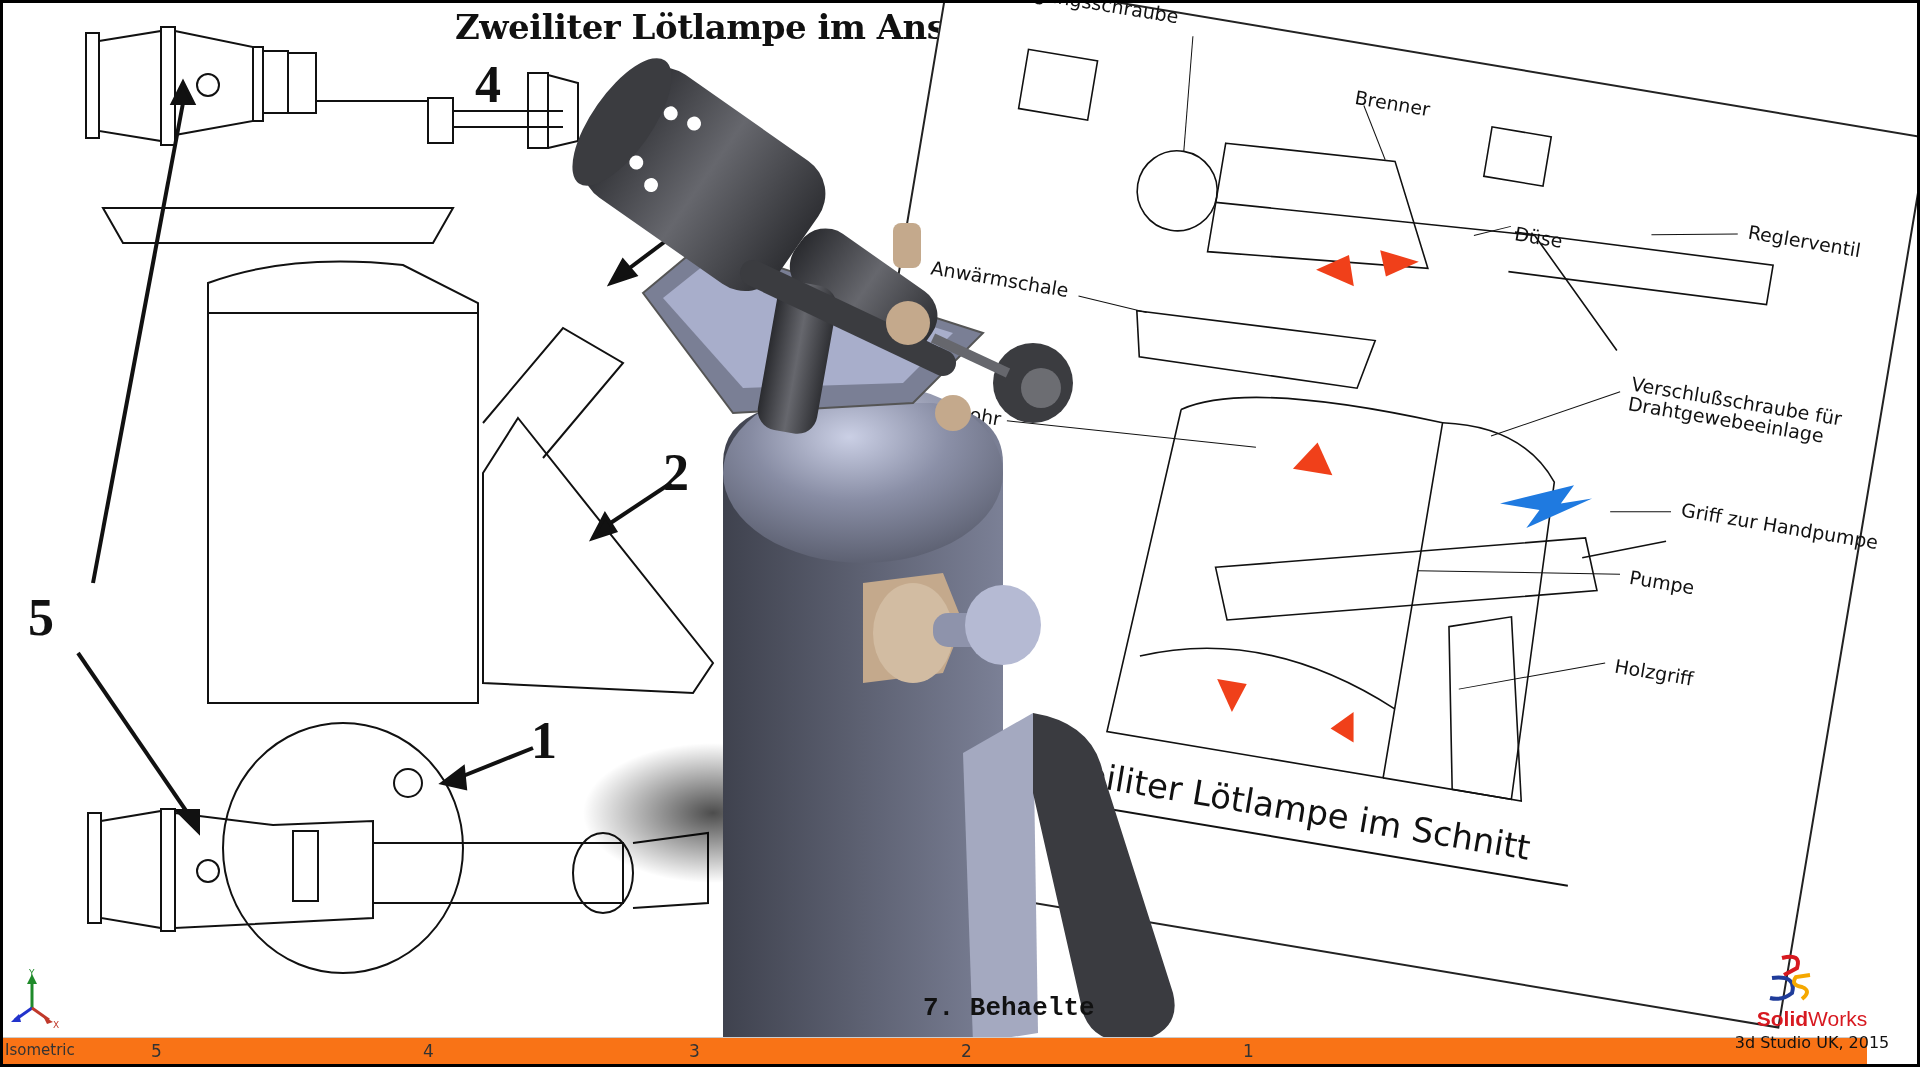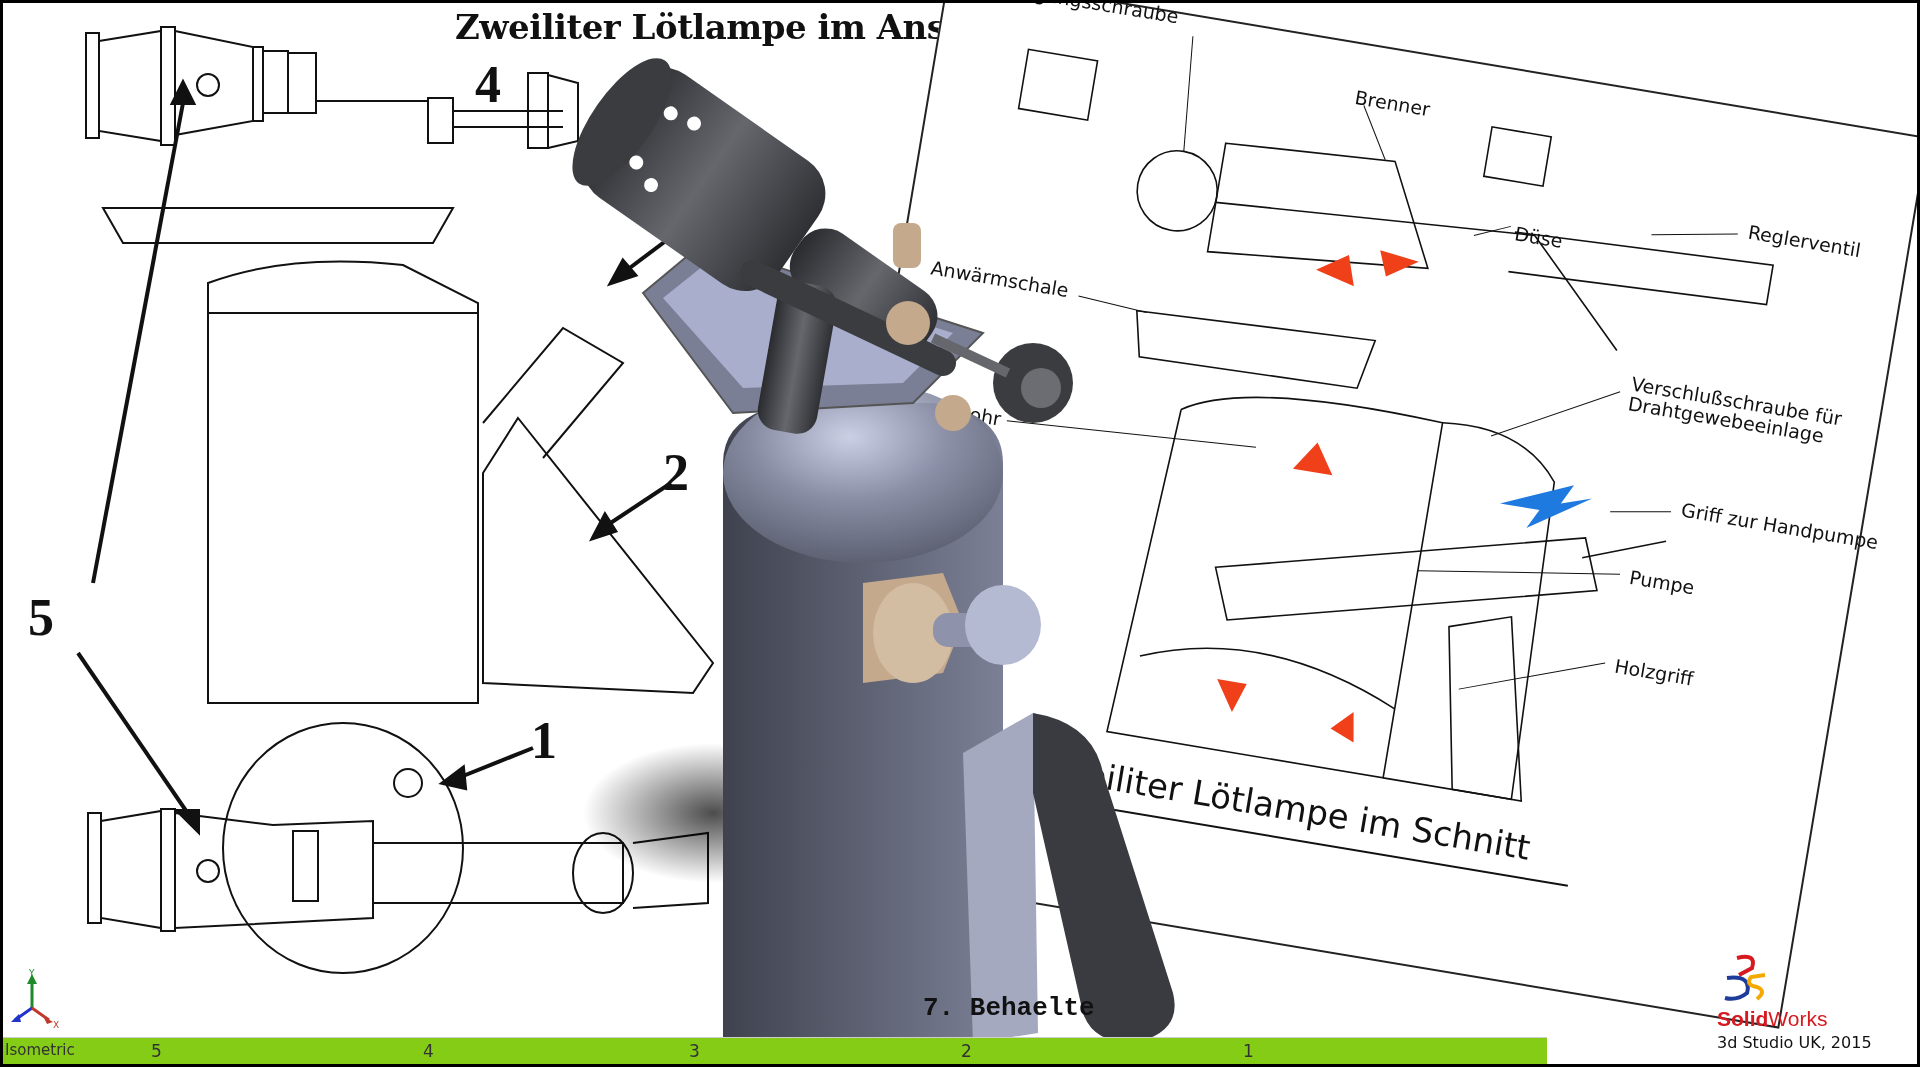--- a/index.html
+++ b/index.html
@@ -4,23 +4,23 @@
 <style>
   html,body{margin:0;padding:0;background:#fff;}
   body{width:1920px;height:1067px;overflow:hidden;position:relative;font-family:"Liberation Sans",sans-serif;}
   .frame{position:absolute;left:0;top:0;width:1914px;height:1061px;border:3px solid #000;background:#fff;overflow:hidden;}
   .abs{position:absolute;}
   .title-serif{font-family:"DejaVu Serif",serif;font-weight:bold;font-size:34px;color:#111;letter-spacing:-0.5px;}
   .num{font-family:"Liberation Serif",serif;font-weight:bold;font-size:52px;color:#111;}
   .lbl{font-family:"DejaVu Sans",sans-serif;font-size:19px;color:#111;white-space:nowrap;}
   .sheet{position:absolute;left:945px;top:-30px;width:990px;height:900px;background:#fff;border:2px solid #222;transform:rotate(9.5deg);transform-origin:0 0;}
   .sheet-title{font-family:"DejaVu Sans",sans-serif;font-size:34px;color:#111;white-space:nowrap;}
-  .ruler{position:absolute;left:0;bottom:0;width:1544px;height:26px;border-top:1px solid #ccc;background:#84cc16;}
+  .ruler{position:absolute;left:0;bottom:0;width:1864px;height:26px;border-top:1px solid #ccc;background:#f97316;}
   .ruler span{position:absolute;top:3px;font-size:17px;color:#333;font-family:"DejaVu Sans",sans-serif;}
-  .logo{position:absolute;right:10px;bottom:12px;width:190px;text-align:left;}
+  .logo{position:absolute;right:10px;bottom:12px;width:190px;text-align:center;}
   .sw{font-family:"Liberation Sans",sans-serif;font-size:21px;color:#d71920;}
   .sw b{font-weight:bold;}
   .studio{font-family:"DejaVu Sans",sans-serif;font-size:16px;color:#111;margin-top:2px;}
 </style>
 </head>
 <body>
 
 <div class="frame">
 
   <svg class="abs" style="left:0;top:0" width="1100" height="1067">

